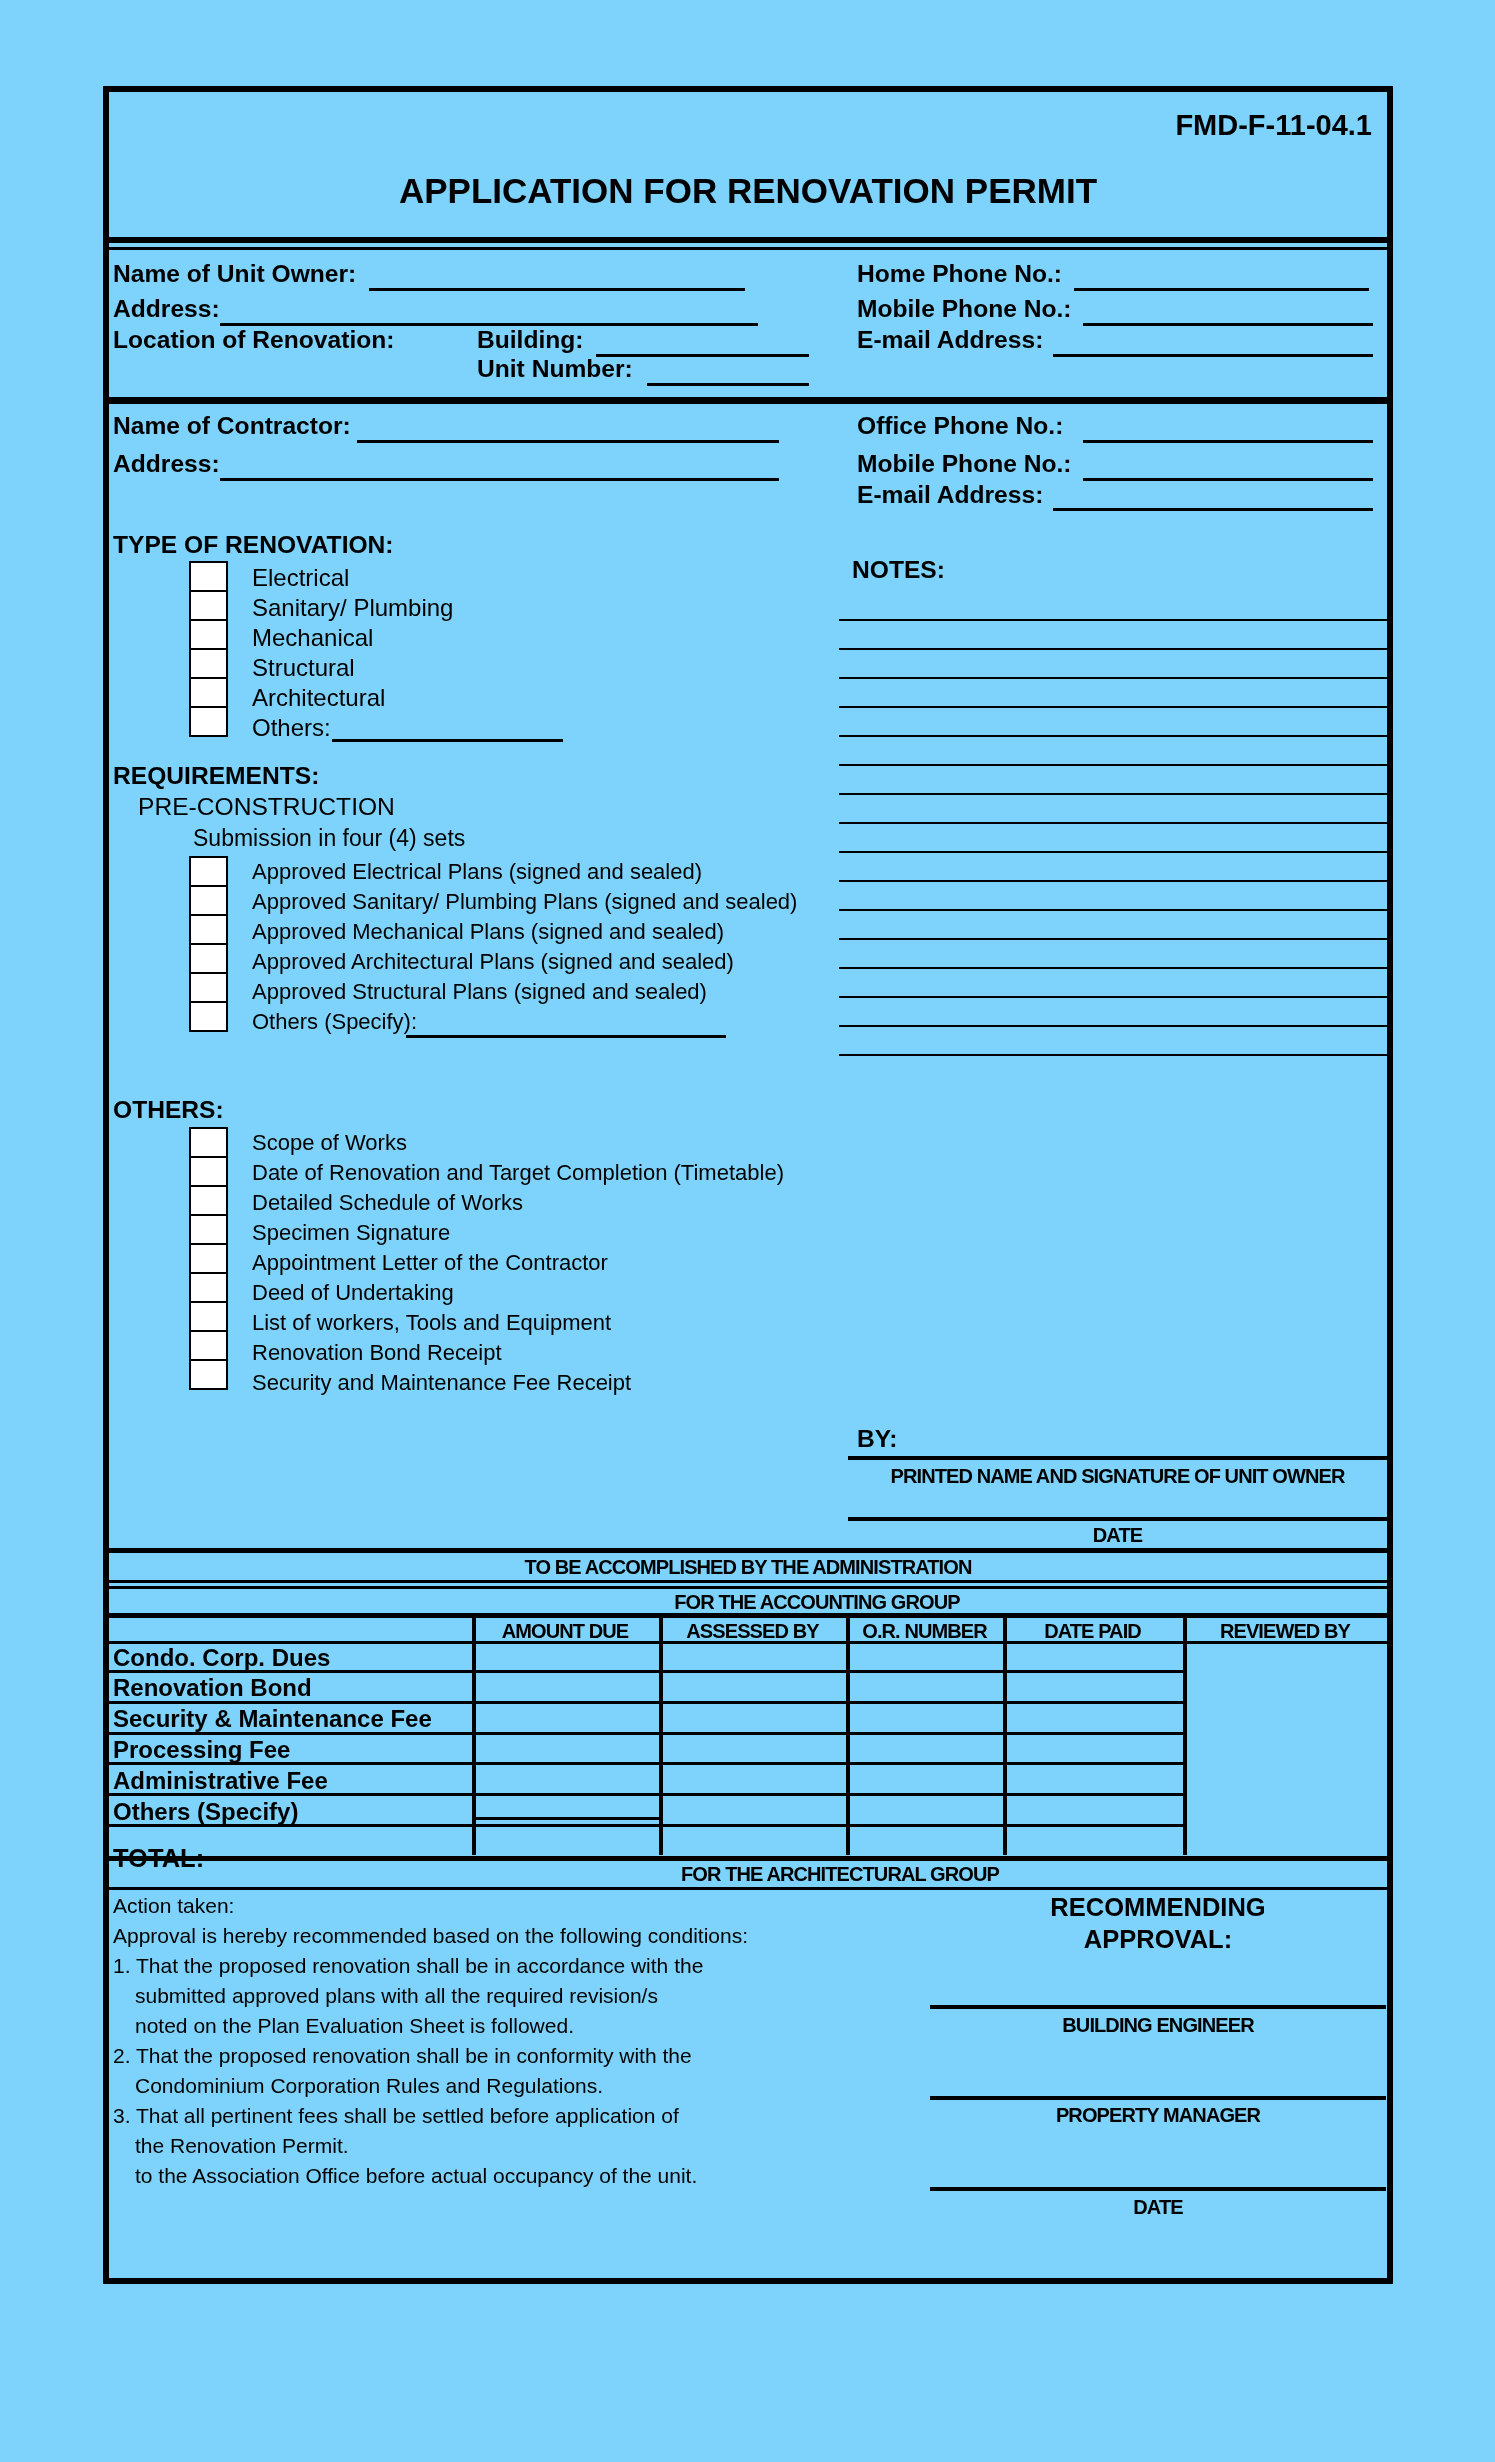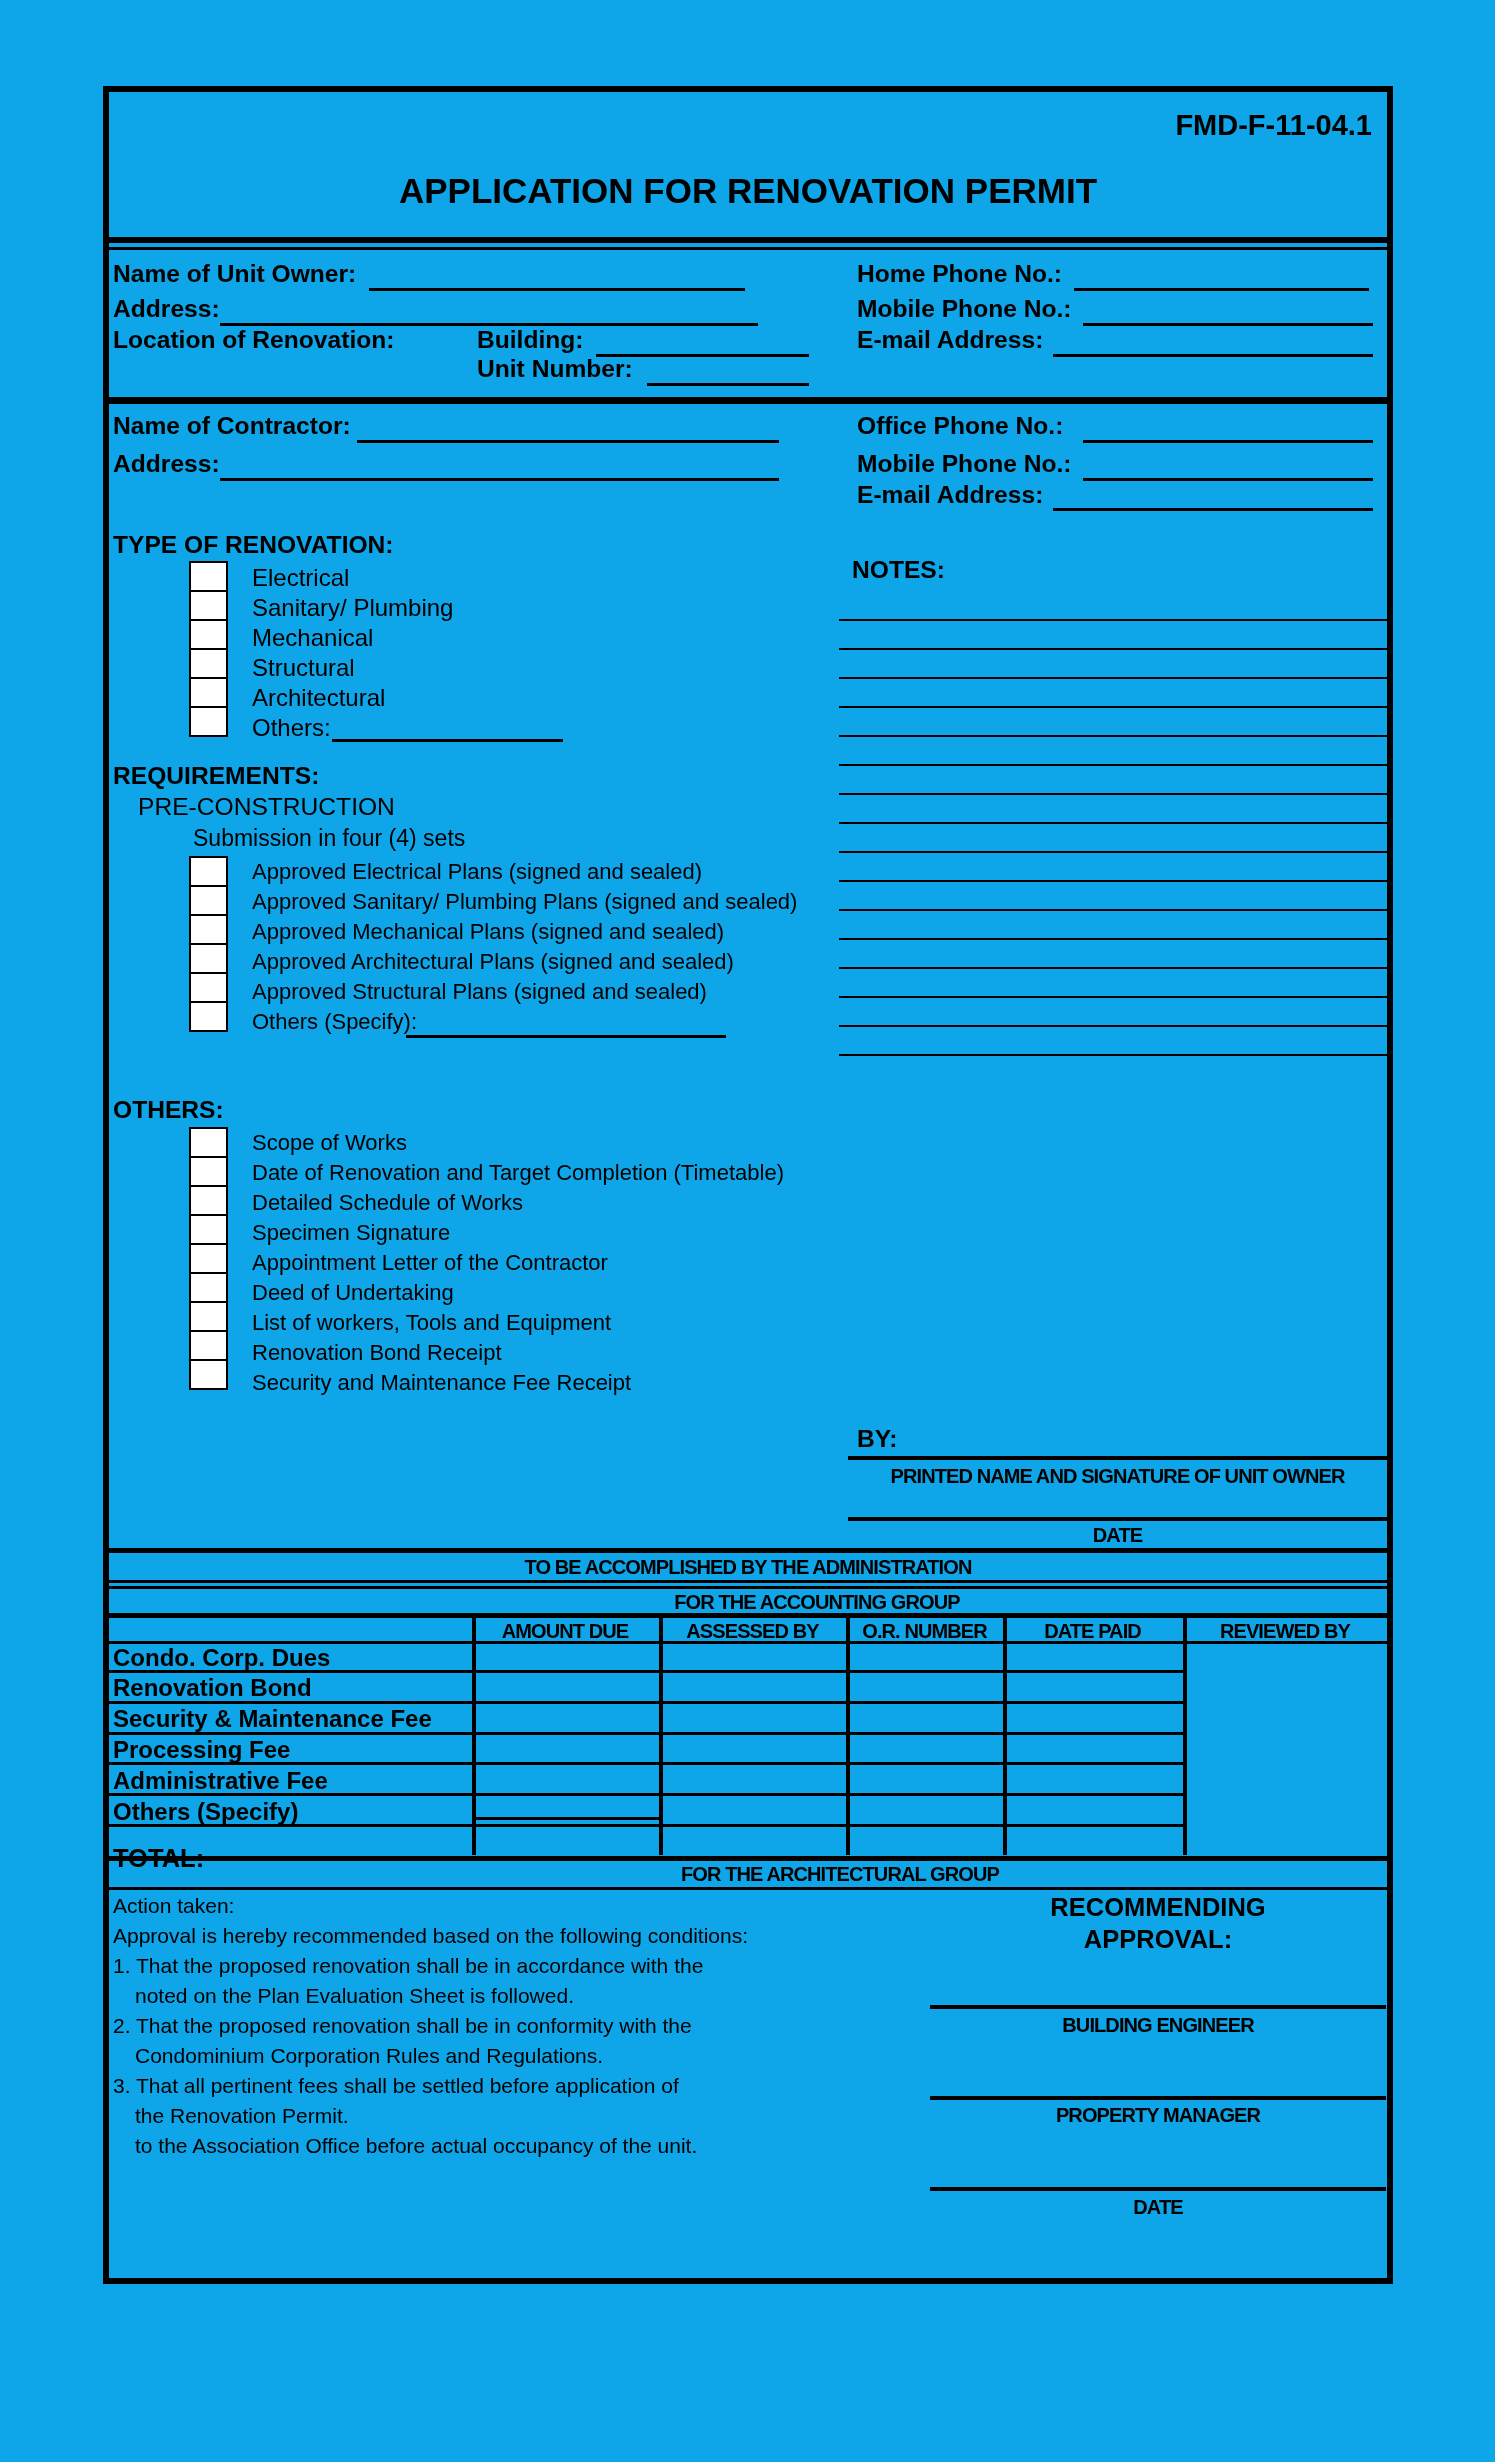--- a/index.html
+++ b/index.html
@@ -1,16 +1,16 @@
 <!DOCTYPE html>
 <html style="font-size:14px"><head>
 <meta charset="utf-8">
 <style>
   html,body{margin:0;padding:0;background:#fff;}
-  #page{position:relative;width:1495px;height:2462px;background:#0ea5e9;
+  #page{position:relative;width:1495px;height:2462px;background:#7dd3fc;
         font-family:"Liberation Sans", sans-serif;color:#000;overflow:hidden;}
   .abs{position:absolute;}
   .b{font-weight:bold;}
   .nw{white-space:nowrap;}
   .narrow{letter-spacing:-0.9px;}
   .hline{position:absolute;background:#000;height:2.6px;}
   .hline4{position:absolute;background:#000;height:3.5px;}
   .thick{position:absolute;background:#000;height:5.3px;}
   .vline{position:absolute;background:#000;width:3.5px;}
   .formbox{position:absolute;left:103px;top:86px;width:1290px;height:2198px;
@@ -206,20 +206,21 @@
   <div class="rowlbl" style="top:1828px;font-size:25.5px;margin-top:16px;">TOTAL:</div>
 
   <div class="thick" style="left:109px;top:1856px;width:1278px;"></div>
   <div class="abs b ctr narrow" style="left:103px;top:1863px;width:1474px;font-size:20px;">FOR THE ARCHITECTURAL GROUP</div>
   <div class="hline" style="left:109px;top:1887px;width:1278px;"></div>
 
   <div class="abs" style="left:113px;top:1891px;">
     <div class="cond">Action taken:</div>
     <div class="cond">Approval is hereby recommended based on the following conditions:</div>
     <div class="cond">1. That the proposed renovation shall be in accordance with the</div>
+    <div class="cond ind">submitted approved plans with all the required revision/s</div>
     <div class="cond ind">noted on the Plan Evaluation Sheet is followed.</div>
     <div class="cond">2. That the proposed renovation shall be in conformity with the</div>
     <div class="cond ind">Condominium Corporation Rules and Regulations.</div>
     <div class="cond">3. That all pertinent fees shall be settled before application of</div>
     <div class="cond ind">the Renovation Permit.</div>
     <div class="cond ind">to the Association Office before actual occupancy of the unit.</div>
   </div>
 
   <div class="abs b ctr" style="left:930px;top:1893px;width:456px;font-size:25.5px;">RECOMMENDING</div>
   <div class="abs b ctr" style="left:930px;top:1925px;width:456px;font-size:25.5px;">APPROVAL:</div>

